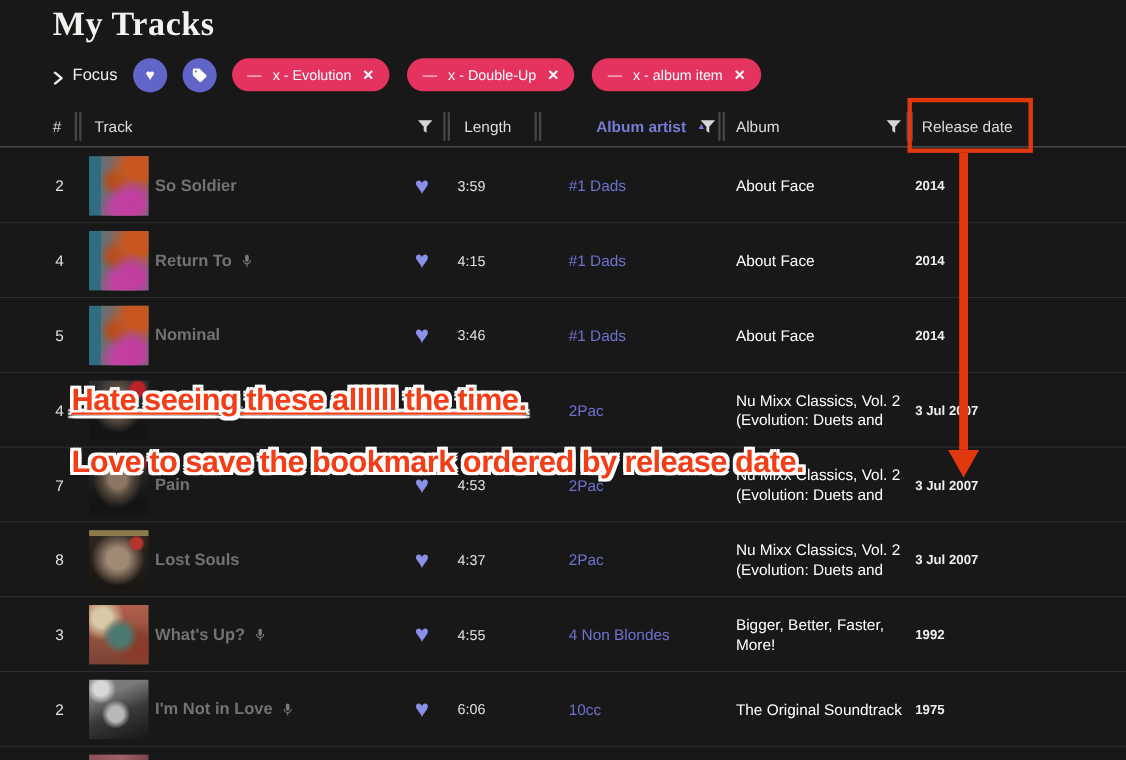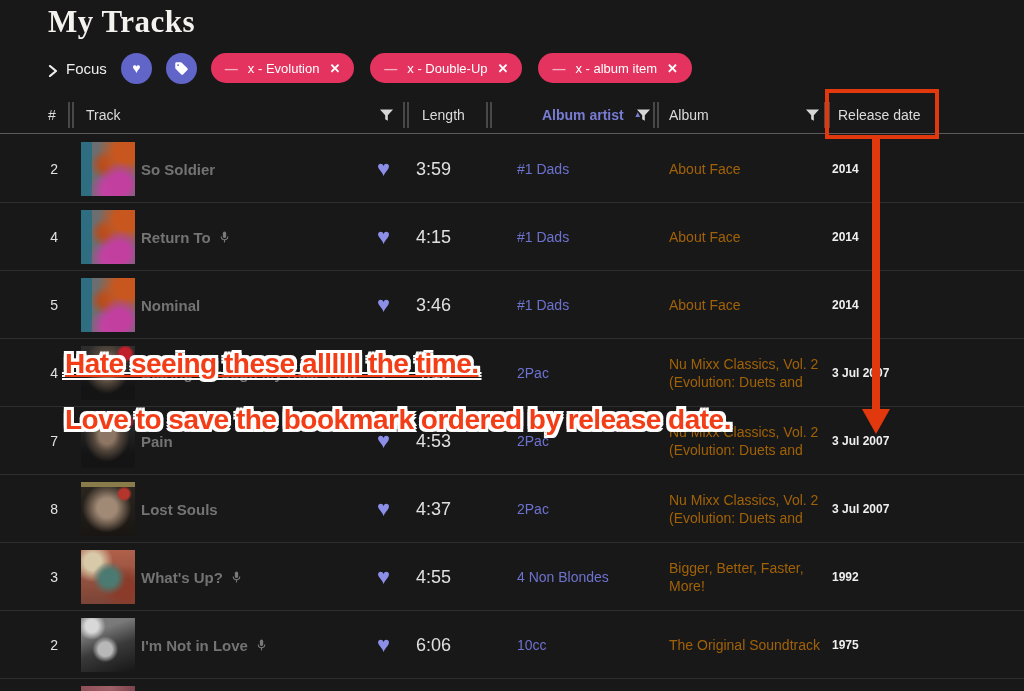--- a/index.html
+++ b/index.html
@@ -45,23 +45,23 @@
     border-left:2px solid #484848; border-right:2px solid #484848; cursor:col-resize;
   }
   
   .tbody { position:absolute; left:0; top:135px; width:1024px; }
   .trow { position:relative; width:1024px; height:68px; border-bottom:1px solid #2e2e2e; }
   .trow .vcenter { position:absolute; top:50%; transform:translateY(-50%); }
   .c-num   { left:26px; width:32px; text-align:right; font-size:14px; color:#e2e2e2; }
   .c-art   { position:absolute; left:81px; top:7px; width:54px; height:54px; }
   .c-title { left:141px; max-width:232px; font-size:15px; font-weight:700; color:#737373; display:flex; align-items:center; gap:7px; white-space:nowrap; }
   .c-heart { left:377px; font-size:22px; color:#8b8fe8; line-height:1; cursor:pointer; }
-  .c-len   { left:416px; font-size:18px; color:#e0e0e0; }
+  .c-len   { left:416px; font-size:13px; color:#e0e0e0; }
   .c-artist{ left:501px; width:152px; font-size:14px; color:#6e72cf; cursor:pointer;margin-left:16px; }
-  .c-album { left:669px; width:166px; font-size:14px; line-height:1.3; color:#a16207; cursor:pointer; }
+  .c-album { left:669px; width:166px; font-size:14px; line-height:1.3; color:#ffffff; cursor:pointer; }
   .c-date  { left:832px; font-size:12px; font-weight:700; color:#efefef; }
   .mic-icon { flex:0 0 auto; opacity:.75; }
   
   .art-dads { background:
       radial-gradient(circle at 72% 78%, #c23fa0 0 16%, rgba(0,0,0,0) 40%),
       radial-gradient(circle at 82% 18%, #c8571f 0 18%, rgba(0,0,0,0) 45%),
       radial-gradient(circle at 45% 42%, #b44d20 0 12%, rgba(0,0,0,0) 35%),
       radial-gradient(circle at 55% 90%, #c044a2 0 14%, rgba(0,0,0,0) 38%),
       linear-gradient(90deg, #2e6e80 0 20%, #6a6e71 20%); }
   .art-pac1 { background:

